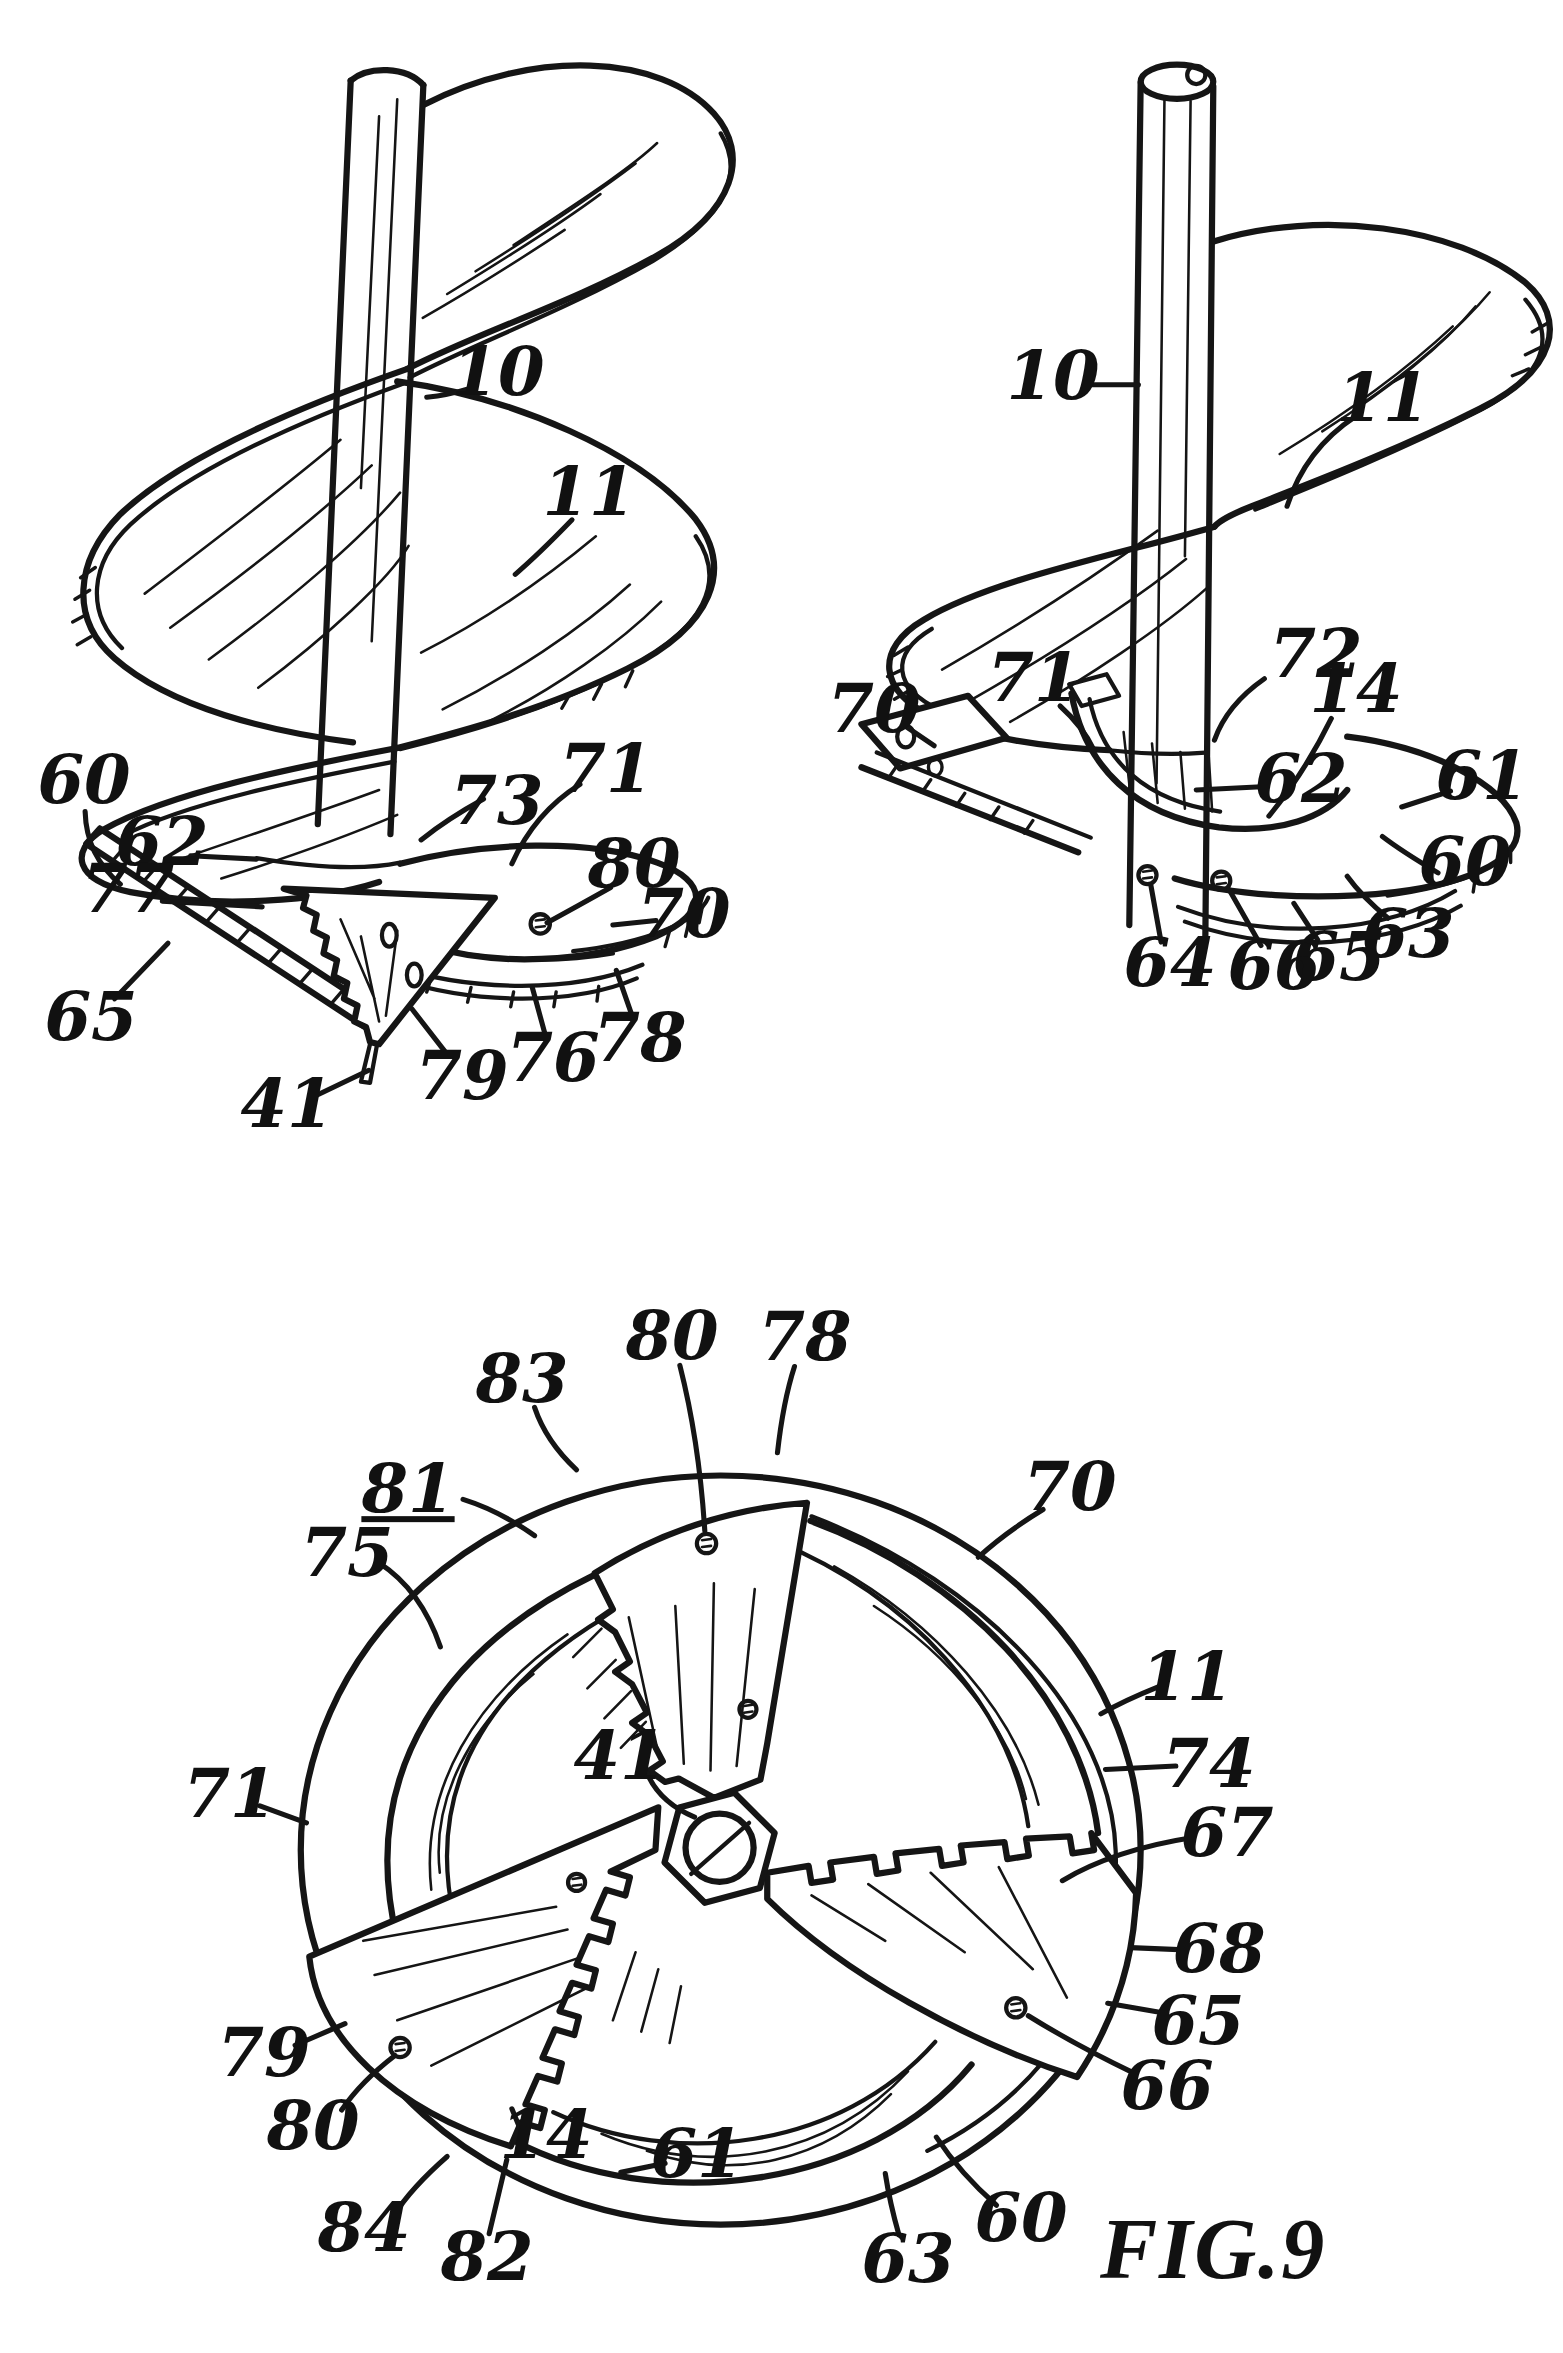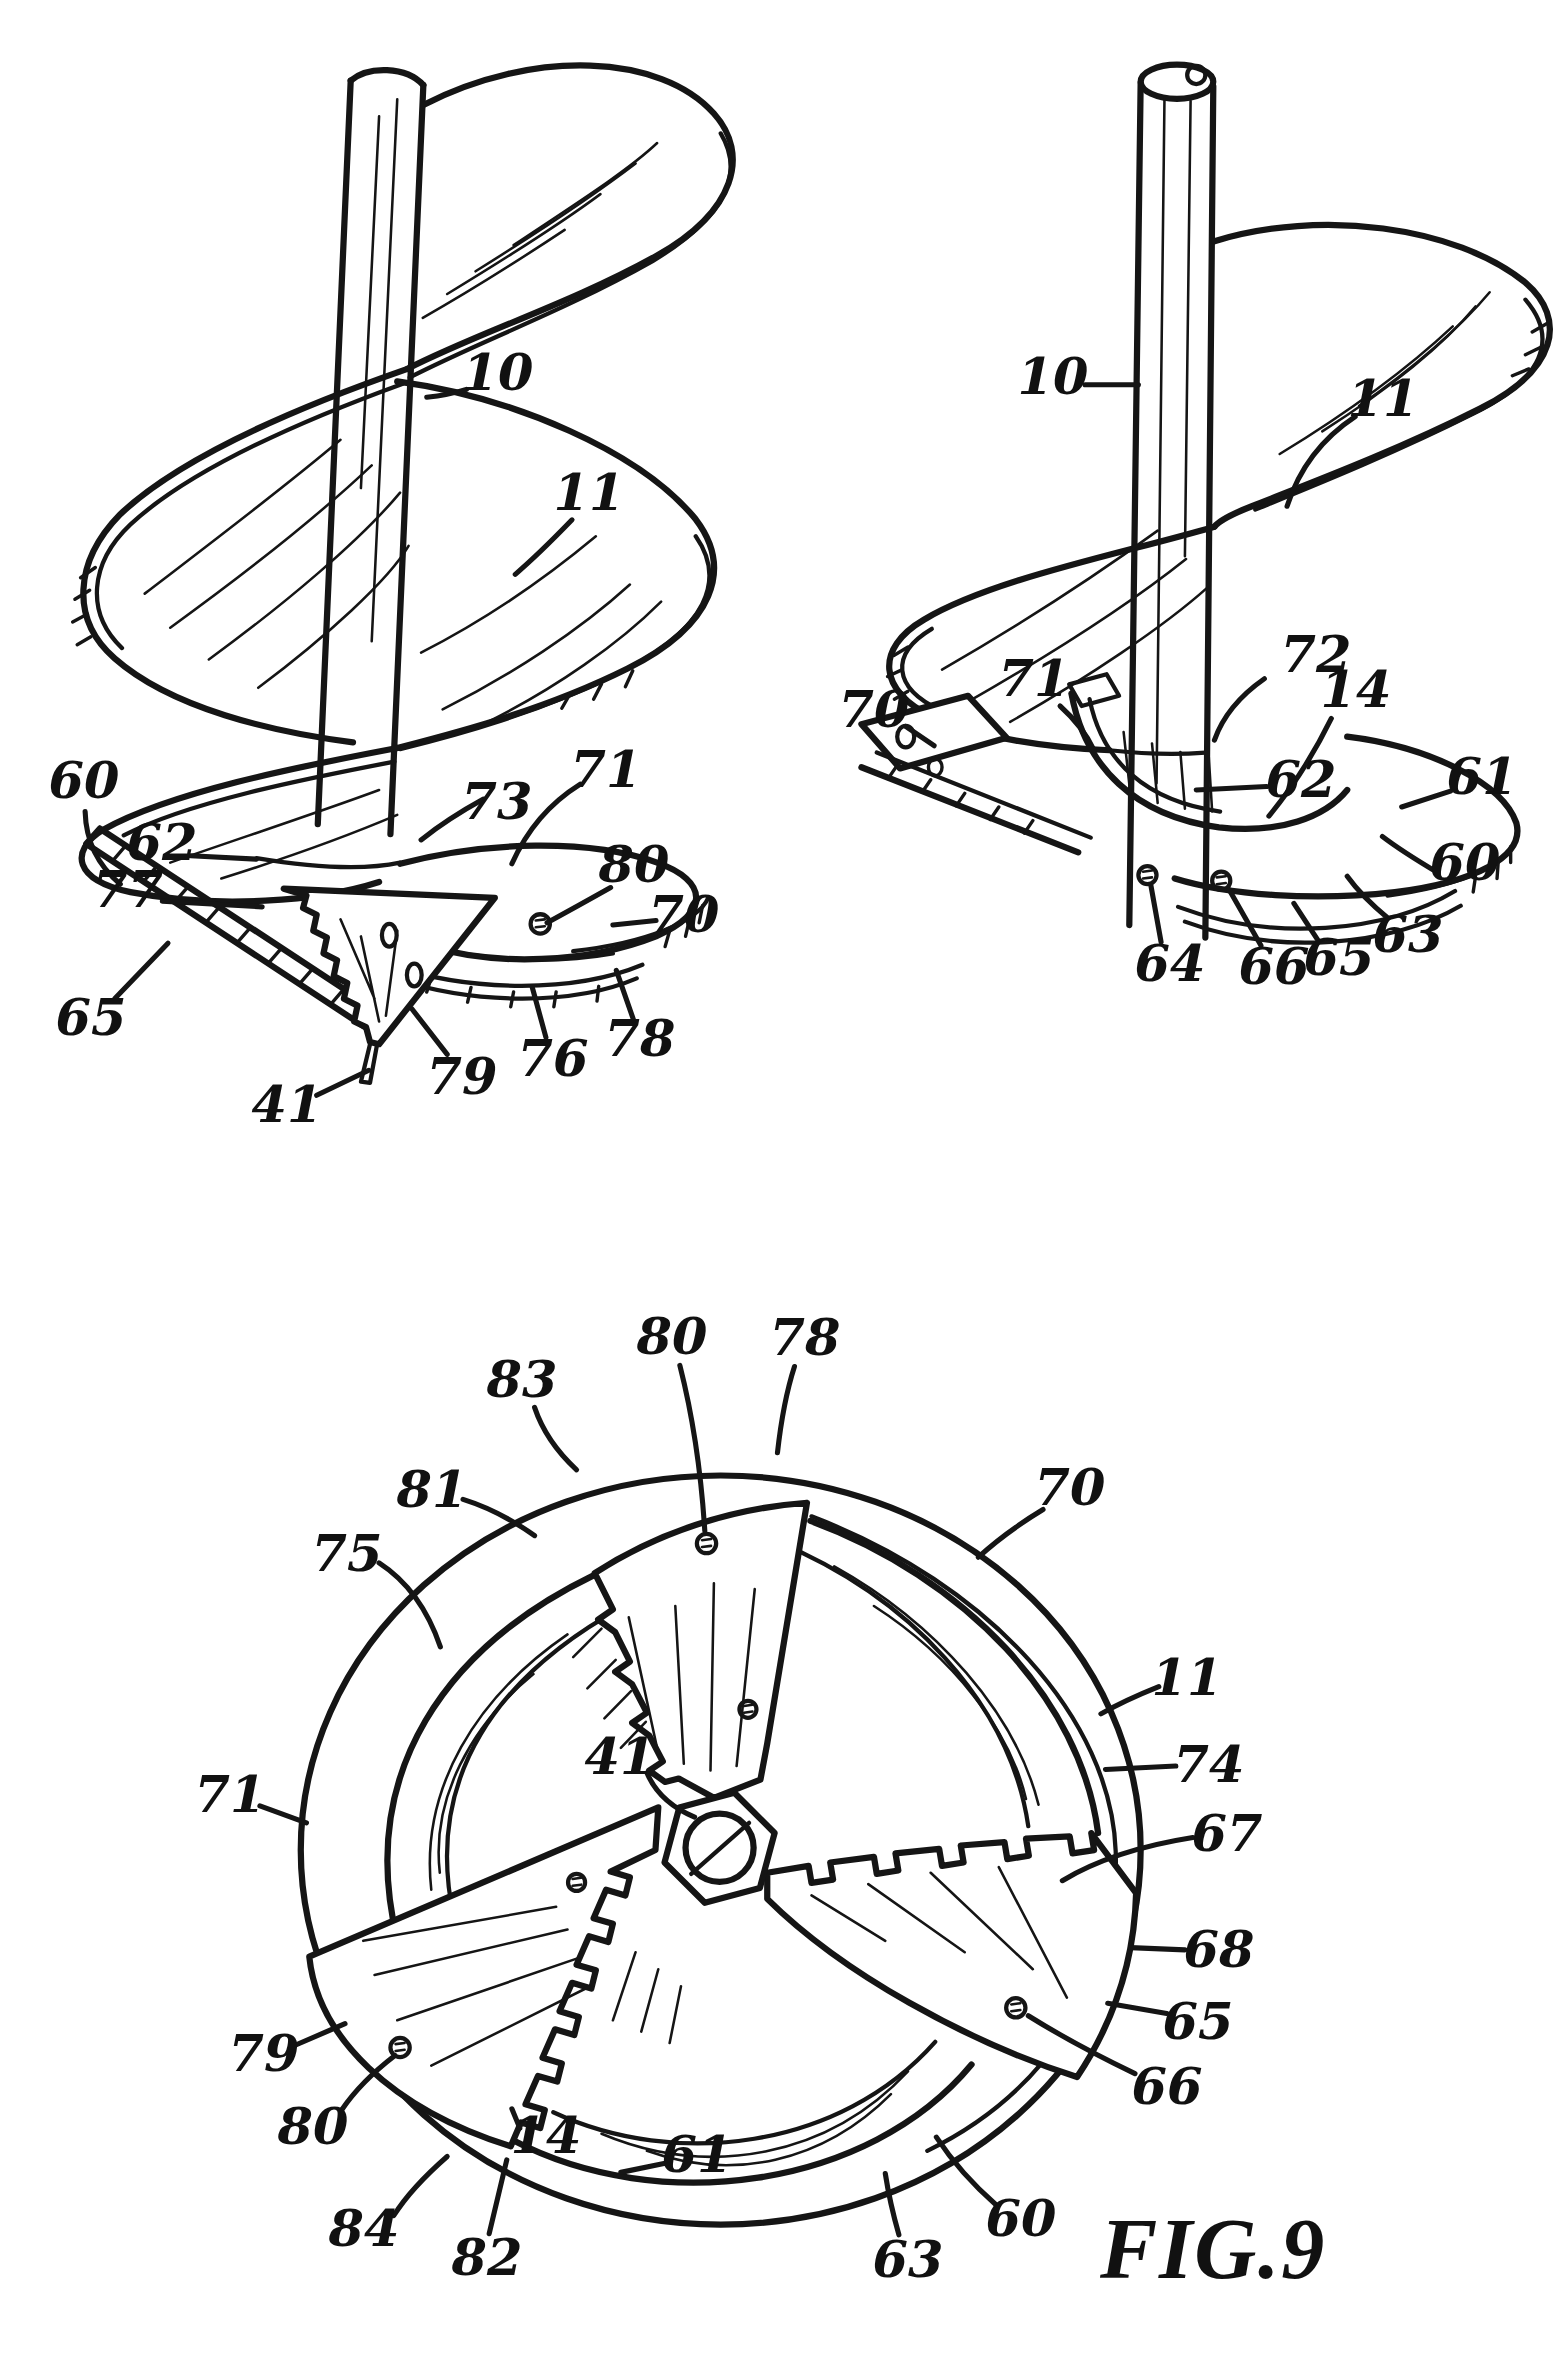--- a/index.html
+++ b/index.html
@@ -8,21 +8,21 @@
   .art, .leads{position:absolute;left:0;top:0;width:1564px;height:2354px;}
   .art path,.art ellipse,.art circle,.art polygon{
       fill:none;stroke:#151515;stroke-width:11;stroke-linecap:round;stroke-linejoin:round;}
   .art .fw{fill:#ffffff;}
   .art .mid{stroke-width:7.5}
   .art .thin{stroke-width:4.5}
   .art .tick{stroke-width:6}
   .leads path{fill:none;stroke:#151515;stroke-width:9;stroke-linecap:round;}
   .ref-label{position:absolute;transform:translate(-50%,-55%);color:#111;
       font-family:"DejaVu Serif", serif;font-style:italic;font-weight:700;
-      font-size:51px;line-height:1;white-space:nowrap;}
+      font-size:67px;line-height:1;white-space:nowrap;}
   .fig-caption{position:absolute;color:#111;font-family:"Liberation Serif", serif;
       font-style:italic;font-weight:bold;font-size:86px;letter-spacing:1.7px;line-height:1;}
   .cap-fig7{left:235px;top:1147px;}
   .cap-fig8{left:998px;top:1019px;}
   .cap-fig9{left:1100px;top:2206px;}
 </style>
 </head>
 <body>
 
 <div class="sheet">
@@ -252,21 +252,21 @@
       <div class="ref-label" style="left: 1301px; top: 782px;">62</div>
       <div class="ref-label" style="left: 1482px; top: 779px;">61</div>
       <div class="ref-label" style="left: 1465px; top: 865px;">60</div>
       <div class="ref-label" style="left: 1408px; top: 937px;">63</div>
       <div class="ref-label" style="left: 1339px; top: 960px;">65</div>
       <div class="ref-label" style="left: 1274px; top: 969px;">66</div>
       <div class="ref-label" style="left: 1170px; top: 966px;">64</div>
       <div class="ref-label" style="left: 672px; top: 1339px;">80</div>
       <div class="ref-label" style="left: 805px; top: 1340px;">78</div>
       <div class="ref-label" style="left: 522px; top: 1382px;">83</div>
-      <div class="ref-label" style="left: 432px; top: 1492px;">81</div>
+      <div class="ref-label" style="left: 408px; top: 1492px; text-decoration: underline;">81</div>
       <div class="ref-label" style="left: 347px; top: 1556px;">75</div>
       <div class="ref-label" style="left: 1070px; top: 1490px;">70</div>
       <div class="ref-label" style="left: 1187px; top: 1680px;">11</div>
       <div class="ref-label" style="left: 1209px; top: 1767px;">74</div>
       <div class="ref-label" style="left: 1227px; top: 1836px;">67</div>
       <div class="ref-label" style="left: 1219px; top: 1952px;">68</div>
       <div class="ref-label" style="left: 1198px; top: 2024px;">65</div>
       <div class="ref-label" style="left: 1167px; top: 2089px;">66</div>
       <div class="ref-label" style="left: 620px; top: 1759px;">41</div>
       <div class="ref-label" style="left: 230px; top: 1797px;">71</div>

